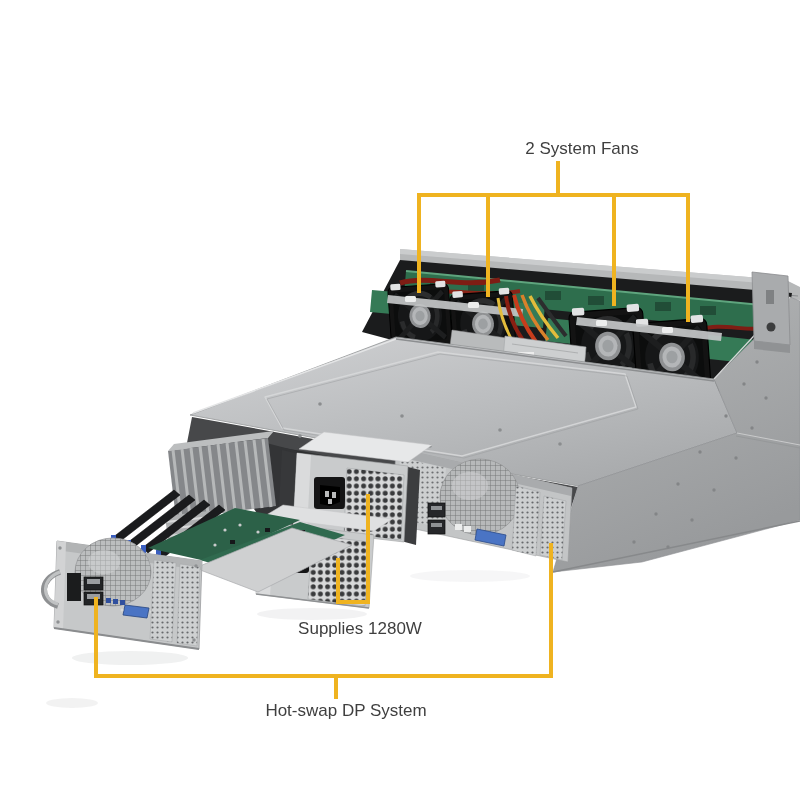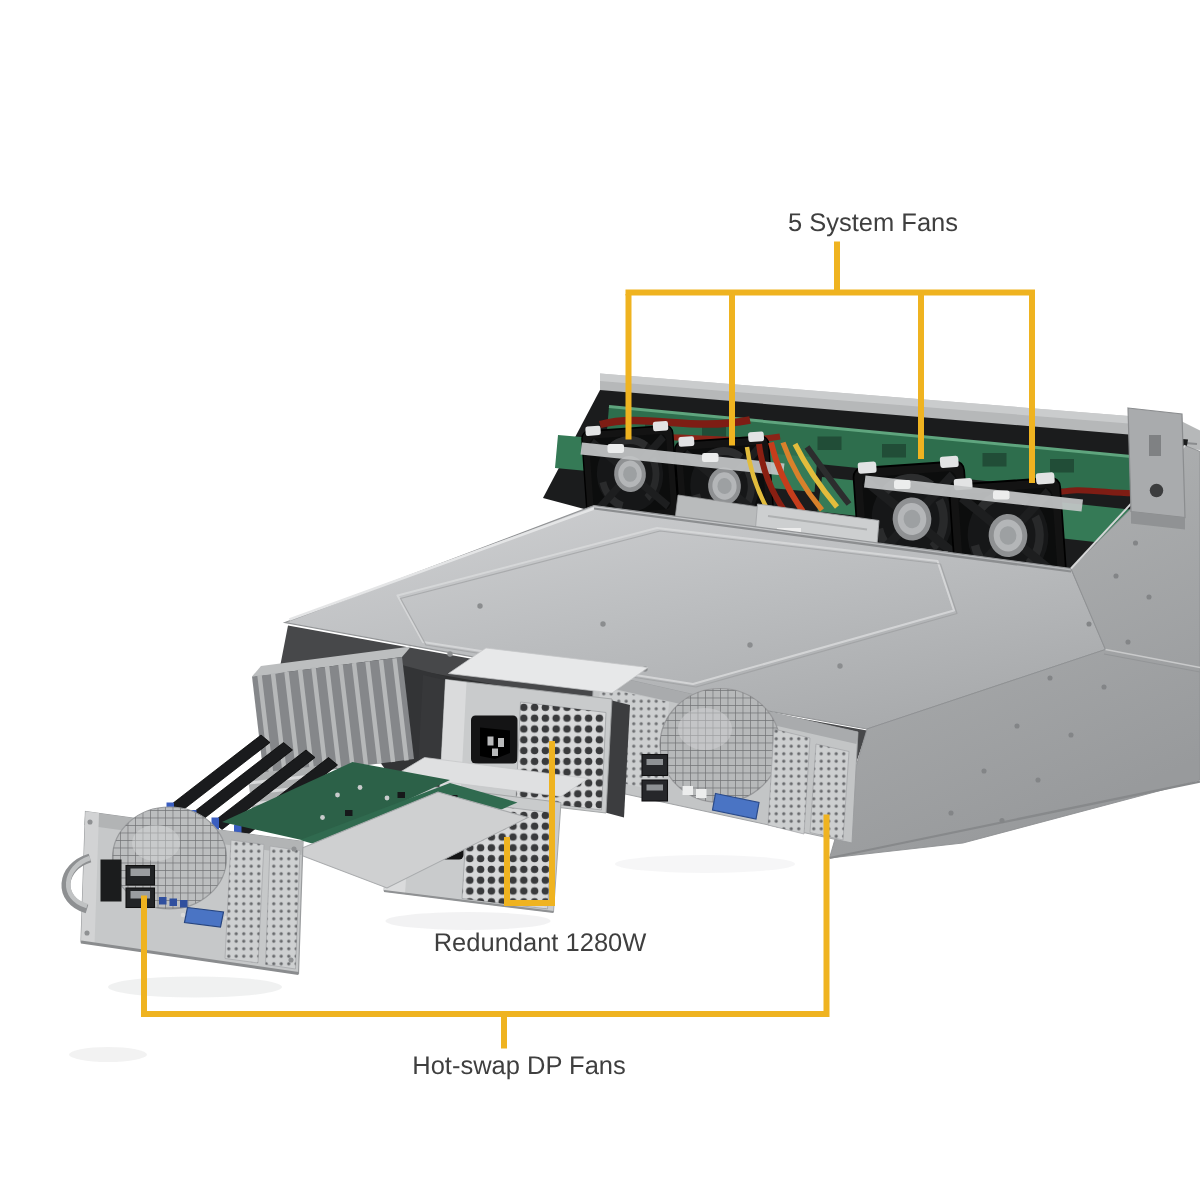--- a/index.html
+++ b/index.html
@@ -340,19 +340,19 @@
 
 <div class="callout" id="cl-p-va"></div>
 <div class="callout" id="cl-p-vb"></div>
 <div class="callout" id="cl-p-h"></div>
 
 <div class="callout" id="cl-n-h"></div>
 <div class="callout" id="cl-n-vl"></div>
 <div class="callout" id="cl-n-vr"></div>
 <div class="callout" id="cl-n-stem"></div>
 
-<div class="lbl" id="lbl-fans">5 System Fans</div>
+<div class="lbl" id="lbl-fans">2 System Fans</div>
 <div class="lbl" id="lbl-psu">
-  <div>Redundant 1280W</div>
+  <div>Supplies 1280W</div>
 </div>
-<div class="lbl" id="lbl-nodes">Hot-swap DP Fans</div>
+<div class="lbl" id="lbl-nodes">Hot-swap DP System</div>
 
 </div>
 
 </body></html>

